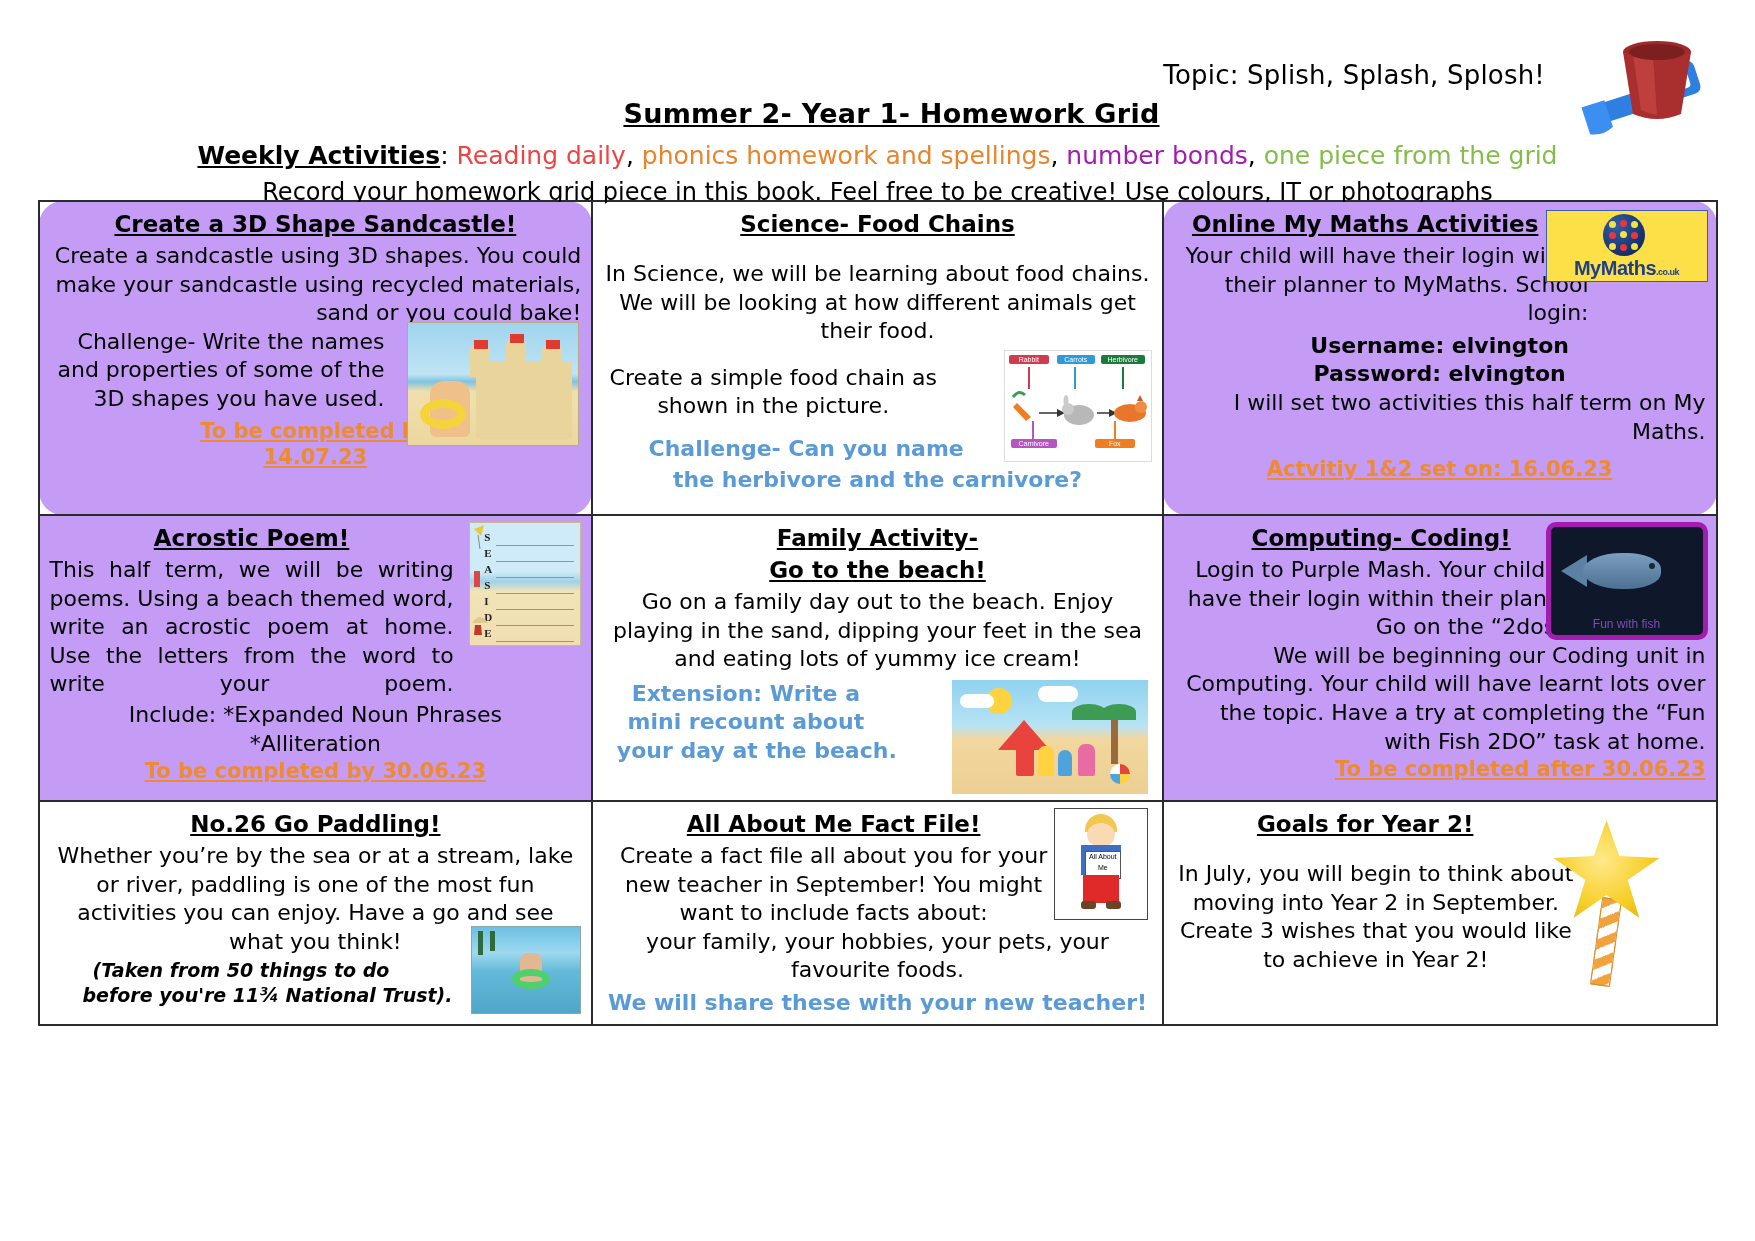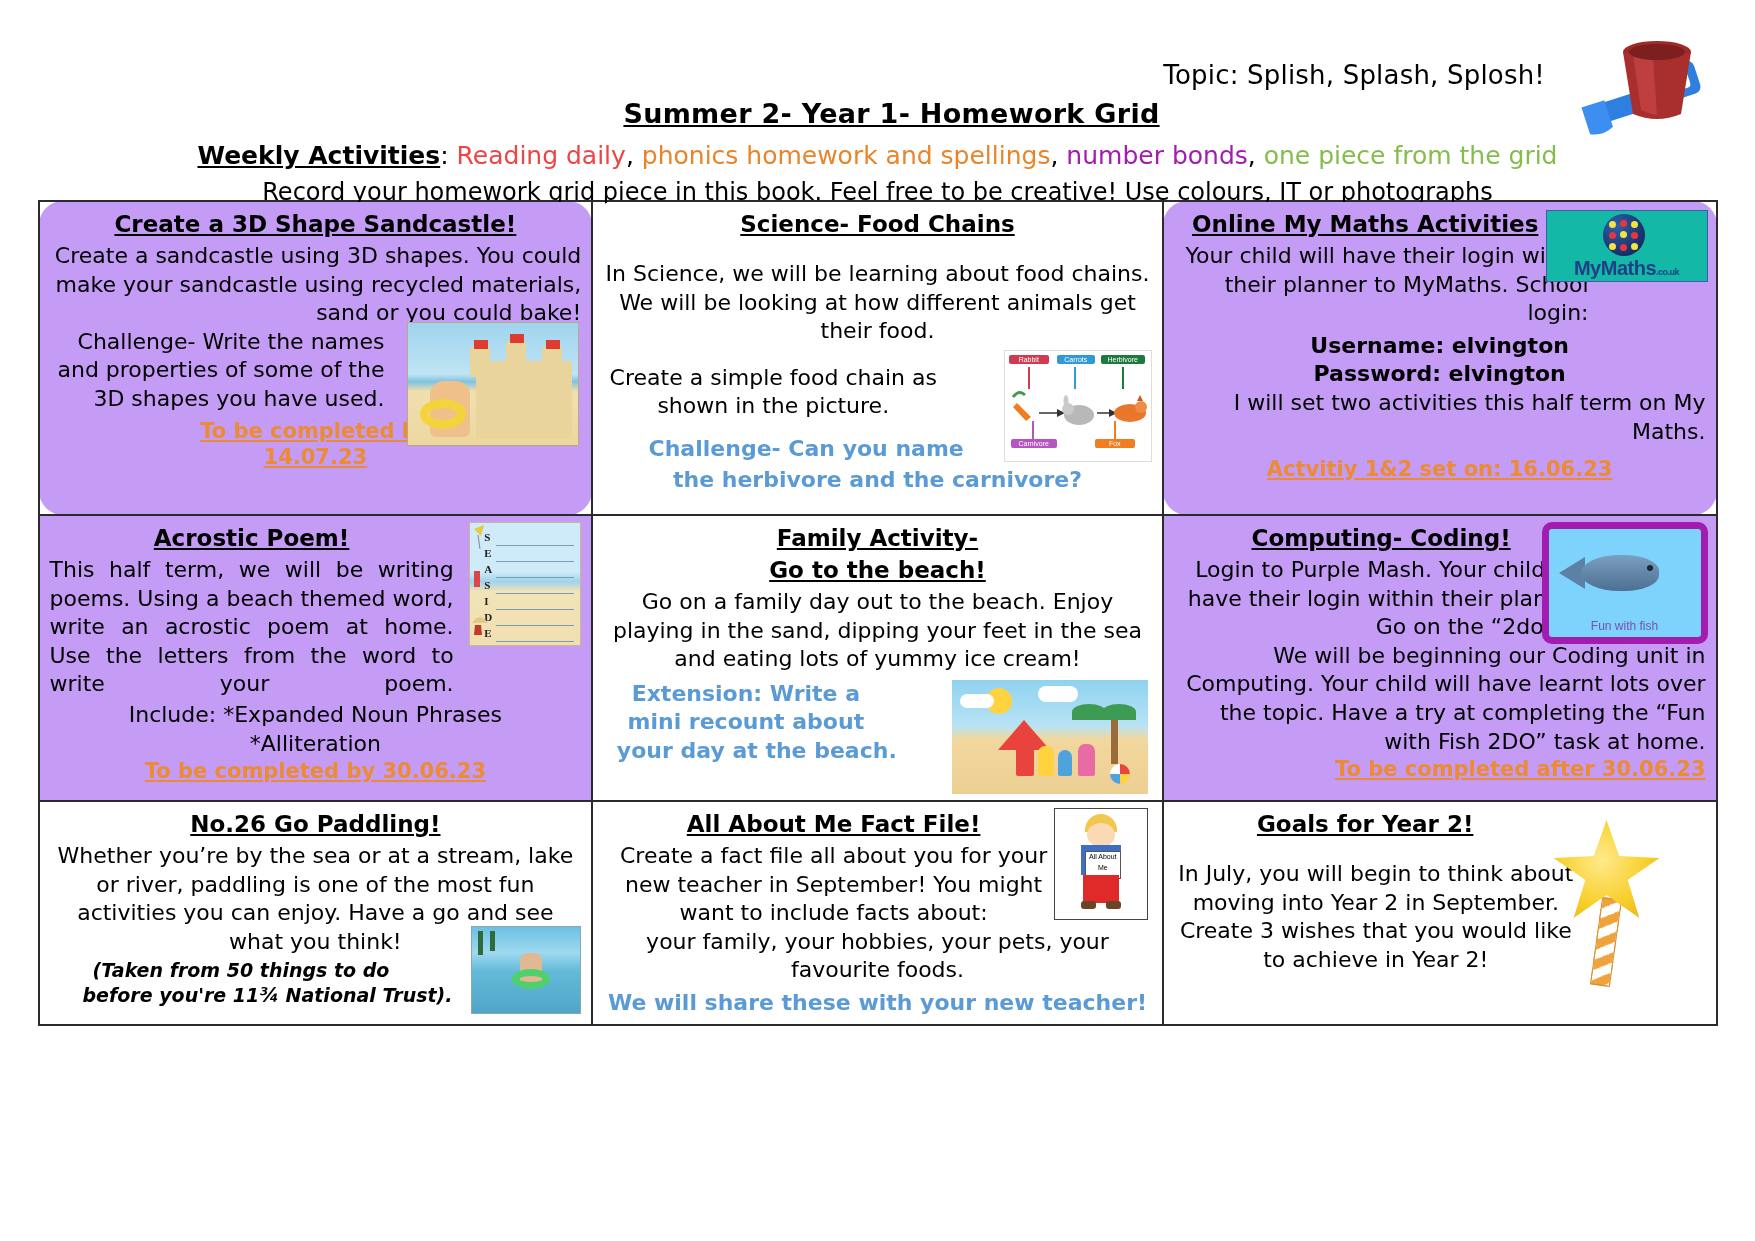--- a/index.html
+++ b/index.html
@@ -168,21 +168,21 @@
   }
   .fc-tag {
     position: absolute; font-size: 7px; color: #fff; text-align: center;
     border-radius: 2px; padding: 1px 0; font-family: "Liberation Sans", sans-serif;
   }
 
   
   .mymaths {
     right: 8px; top: 8px;
     width: 160px; height: 70px;
-    background: #14b8a6; border: 1px solid #3a5fa8;
+    background: #fde047; border: 1px solid #3a5fa8;
   }
   .mm-ball {
     position: absolute; left: 56px; top: 3px; width: 42px; height: 42px;
     border-radius: 50%;
     background: radial-gradient(circle at 32% 28%, #2f5fa8 0%, #16306b 70%, #0b1d45 100%);
   }
   .mm-dot { position: absolute; width: 7px; height: 7px; border-radius: 50%; }
   .mm-text {
     position: absolute; left: 0; bottom: 1px; width: 100%;
     text-align: center; font-family: "Liberation Sans", sans-serif;
@@ -218,21 +218,21 @@
   .bf-umb { position: absolute; left: 46px; top: 40px; width: 0; height: 0;
             border-left: 26px solid transparent; border-right: 26px solid transparent; border-bottom: 30px solid #e8433c; }
   .bf-person { position: absolute; border-radius: 7px 7px 2px 2px; }
   .bf-ball { position: absolute; right: 18px; bottom: 10px; width: 20px; height: 20px; border-radius: 50%;
              background: conic-gradient(#e8433c 0 25%, #ffd23f 0 50%, #4fa3dd 0 75%, #ffffff 0 100%); }
 
   
   .funfish {
     right: 8px; top: 6px;
     width: 152px; height: 108px;
-    background: #7dd3fc; border: 7px solid #a21caf; border-radius: 10px;
+    background: #0f172a; border: 5px solid #a21caf; border-radius: 10px;
   }
   .ff-body { position: absolute; left: 32px; top: 26px; width: 78px; height: 36px;
              background: linear-gradient(#7b9fc0, #4d6f91); border-radius: 50% 44% 44% 50%; }
   .ff-tail { position: absolute; left: 10px; top: 28px; width: 0; height: 0;
              border-top: 16px solid transparent; border-bottom: 16px solid transparent; border-right: 26px solid #5d81a4; }
   .ff-eye  { position: absolute; left: 98px; top: 36px; width: 6px; height: 6px; border-radius: 50%; background: #1b2633; }
   .ff-label { position: absolute; left: 0; bottom: 4px; width: 100%; text-align: center;
               font-size: 12px; color: #7a4fb0; font-family: "Liberation Sans", sans-serif; }
 
   

